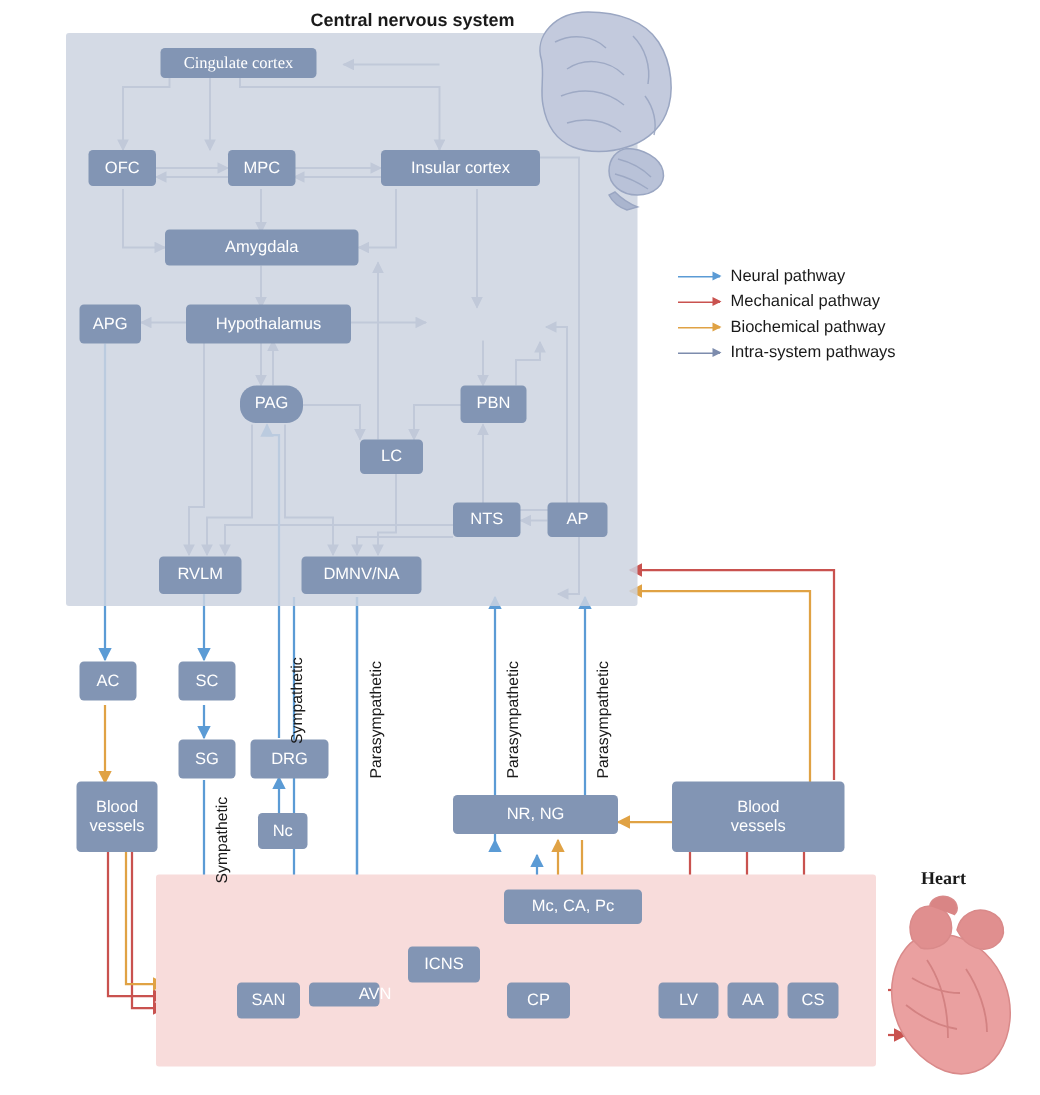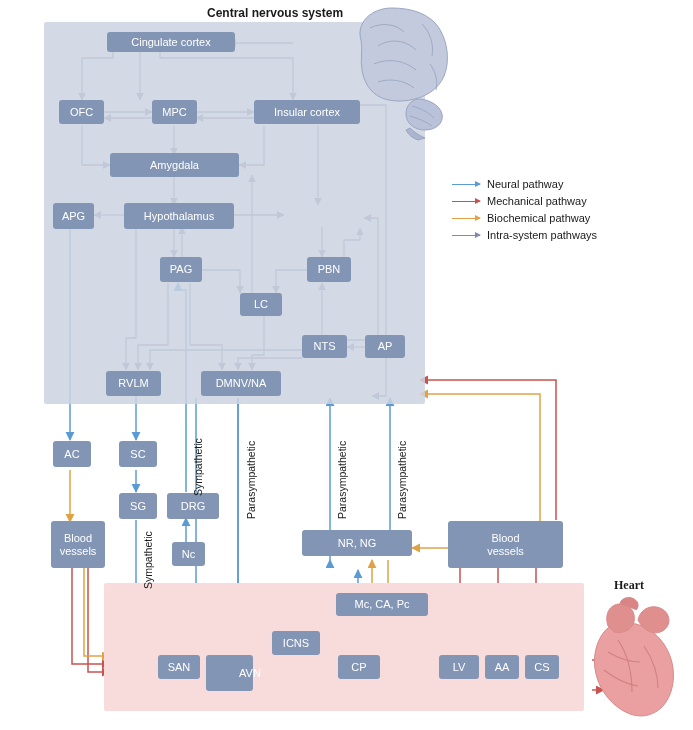--- a/index.html
+++ b/index.html
@@ -242,28 +242,28 @@
     <g stroke="#e0a244" stroke-width="1.5" fill="none" marker-end="url(#aOrange)">
       <path d="M70 470 L70 522"></path>
       <path d="M540 522 L540 394 L420 394"></path>
       <path d="M448 548 L412 548"></path>
       <path d="M372 593 L372 560"></path>
       <path d="M388 560 L388 593"></path>
       <path d="M84 568 L84 656 L110 656"></path>
     </g>
   </svg>
 
-  <div class="node" style="left:107px;top:32px;width:128px;height:20px;">Cingulate cortex</div>
+  <div class="node" style="left:107px;top:32px;width:104px;height:20px;font-family:Liberation Serif, serif;">Cingulate cortex</div>
   <div class="node" style="left:59px;top:100px;width:45px;height:24px;">OFC</div>
   <div class="node" style="left:152px;top:100px;width:45px;height:24px;">MPC</div>
   <div class="node" style="left:254px;top:100px;width:106px;height:24px;">Insular cortex</div>
   <div class="node" style="left:110px;top:153px;width:129px;height:24px;">Amygdala</div>
   <div class="node" style="left:53px;top:203px;width:41px;height:26px;">APG</div>
   <div class="node" style="left:124px;top:203px;width:110px;height:26px;">Hypothalamus</div>
-  <div class="node" style="left:160px;top:257px;width:42px;height:25px;">PAG</div>
+  <div class="node" style="left:160px;top:257px;width:42px;height:25px;border-radius:11px;">PAG</div>
   <div class="node" style="left:307px;top:257px;width:44px;height:25px;">PBN</div>
   <div class="node" style="left:240px;top:293px;width:42px;height:23px;">LC</div>
   <div class="node" style="left:302px;top:335px;width:45px;height:23px;">NTS</div>
   <div class="node" style="left:365px;top:335px;width:40px;height:23px;">AP</div>
   <div class="node" style="left:106px;top:371px;width:55px;height:25px;">RVLM</div>
   <div class="node" style="left:201px;top:371px;width:80px;height:25px;">DMNV/NA</div>
 
   <div class="node" style="left:53px;top:441px;width:38px;height:26px;">AC</div>
   <div class="node" style="left:119px;top:441px;width:38px;height:26px;">SC</div>
   <div class="node" style="left:119px;top:493px;width:38px;height:26px;">SG</div>
@@ -272,21 +272,21 @@
 
   <div class="node" style="left:51px;top:521px;width:54px;height:47px;white-space:pre-line;"><span style="white-space:pre-line">Blood
 vessels</span></div>
   <div class="node" style="left:448px;top:521px;width:115px;height:47px;white-space:pre-line;"><span style="white-space:pre-line">Blood
 vessels</span></div>
 
   <div class="node" style="left:302px;top:530px;width:110px;height:26px;">NR, NG</div>
   <div class="node" style="left:336px;top:593px;width:92px;height:23px;">Mc, CA, Pc</div>
   <div class="node" style="left:272px;top:631px;width:48px;height:24px;">ICNS</div>
   <div class="node" style="left:158px;top:655px;width:42px;height:24px;">SAN</div>
-  <div class="node" style="left:206px;top:655px;width:42px;height:36px;padding-left:44px;">AVN</div>
+  <div class="node" style="left:206px;top:655px;width:42px;height:16px;padding-left:44px;">AVN</div>
   <div class="node" style="left:338px;top:655px;width:42px;height:24px;">CP</div>
   <div class="node" style="left:439px;top:655px;width:40px;height:24px;">LV</div>
   <div class="node" style="left:485px;top:655px;width:34px;height:24px;">AA</div>
   <div class="node" style="left:525px;top:655px;width:34px;height:24px;">CS</div>
 
   <div class="vlabel" style="left:192px;top:496px;">Sympathetic</div>
   <div class="vlabel" style="left:245px;top:519px;">Parasympathetic</div>
   <div class="vlabel" style="left:336px;top:519px;">Parasympathetic</div>
   <div class="vlabel" style="left:396px;top:519px;">Parasympathetic</div>
   <div class="vlabel" style="left:142px;top:589px;">Sympathetic</div>

